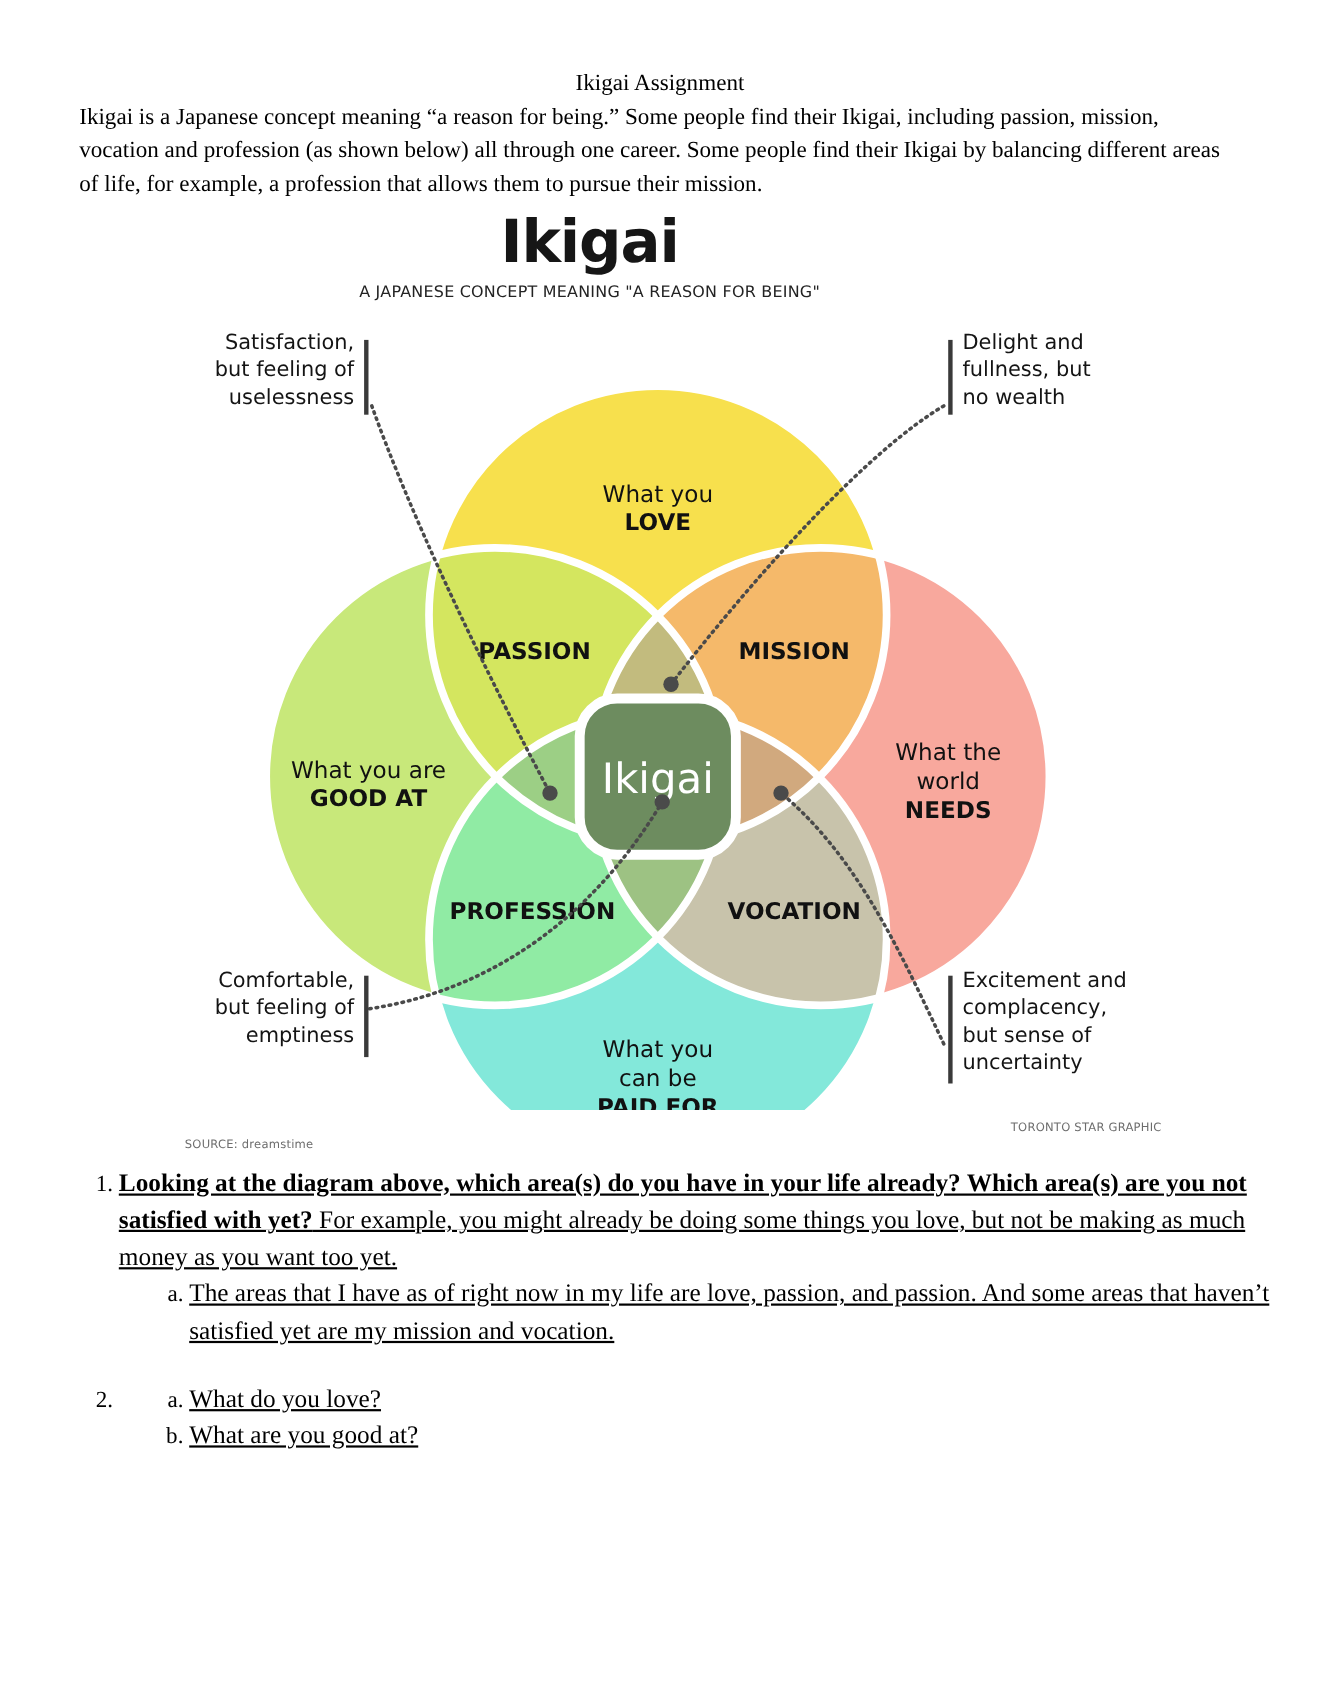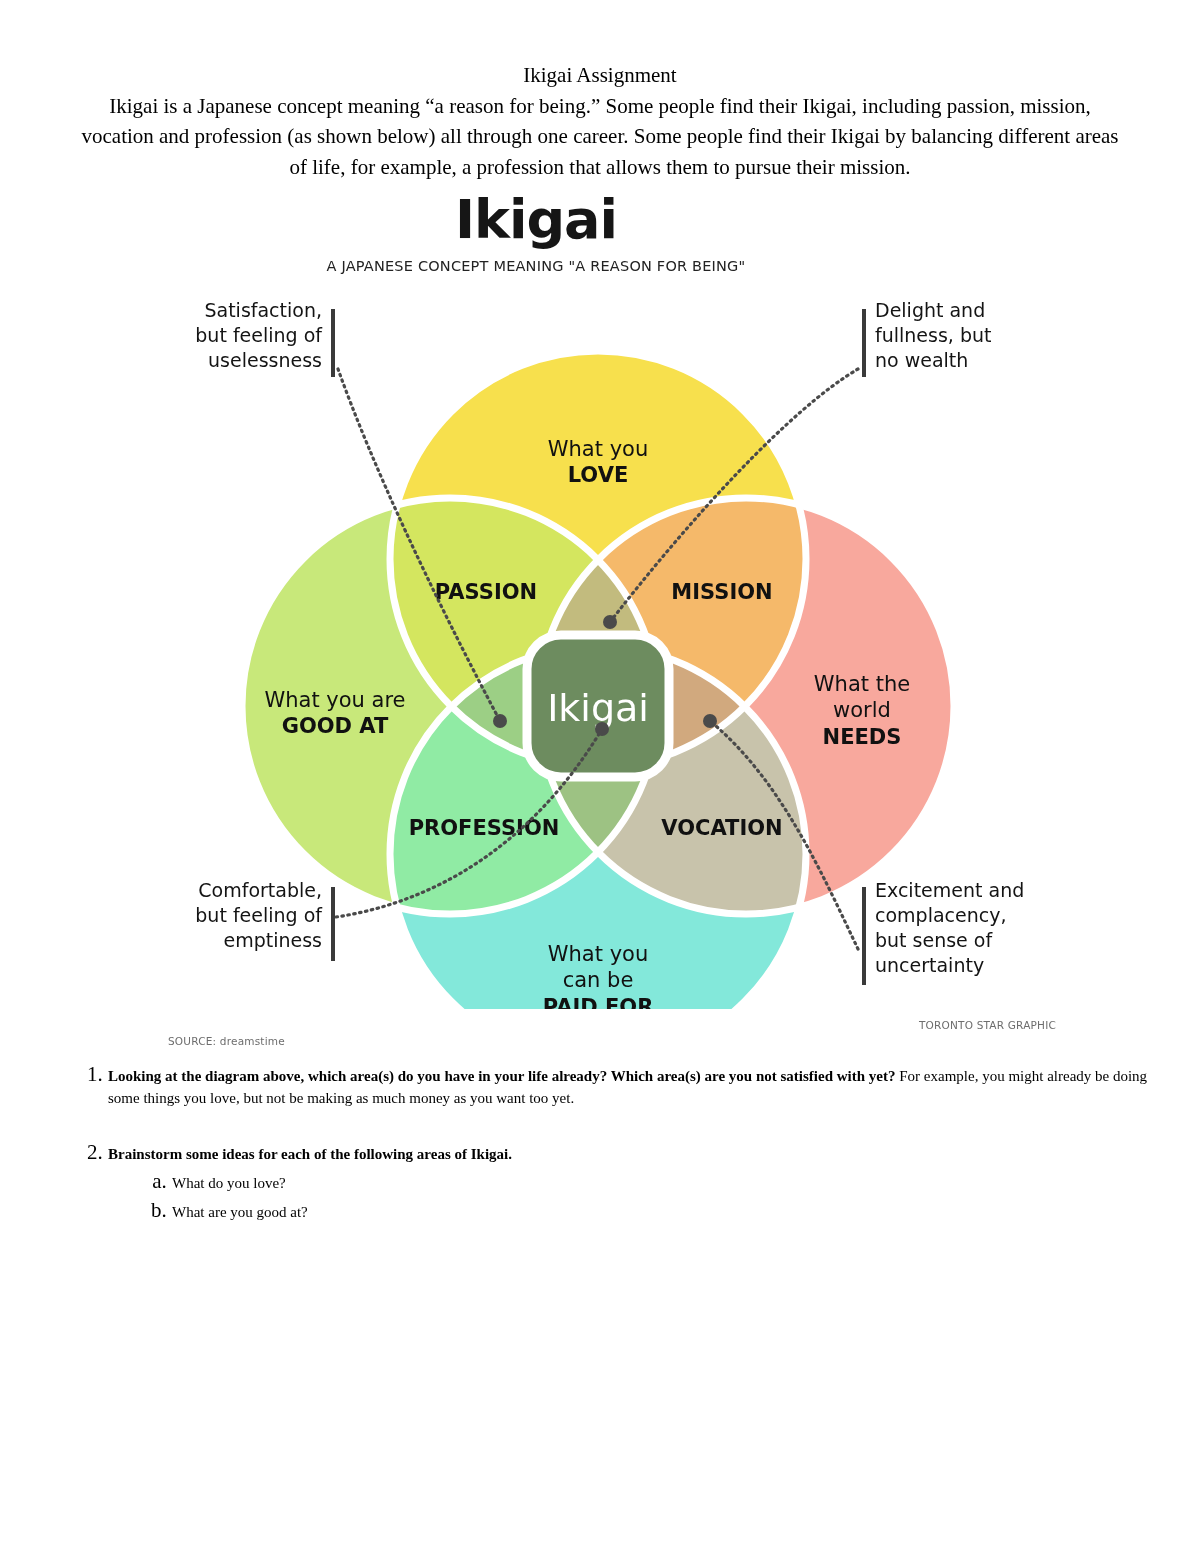--- a/index.html
+++ b/index.html
@@ -9,21 +9,21 @@
     font-family:"Liberation Serif",serif;
     color:#000;
     overflow:hidden;
     position:relative;
   }
   .page{position:relative;width:1200px;height:1553px;border-radius:26px;}
 
   
   .doc-head{padding:62px 72px 0 72px;}
   .doc-title{text-align:center;font-size:21px;line-height:1.32;}
-  .doc-intro{font-size:21px;line-height:1.46;text-align:center;margin-top:1px;}
+  .doc-intro{font-size:21px;line-height:1.46;text-align:left;margin-top:1px;}
 
   
   .figure{position:relative;width:1072px;height:860px;margin-top:10px;}
   .fig-title{
     text-align:center;font-family:"DejaVu Sans",sans-serif;
     font-weight:700;font-size:54px;letter-spacing:-1px;line-height:1;
     margin-top:4px;color:#161616;
   }
   .fig-sub{
     text-align:center;font-family:"DejaVu Sans",sans-serif;
@@ -37,21 +37,21 @@
   .credit-left{
     position:absolute;left:168px;top:16px;
     font-family:"DejaVu Sans",sans-serif;font-size:10.5px;color:#6d6d6d;letter-spacing:.2px;
   }
   .credit-right{
     position:absolute;right:144px;top:0;
     font-family:"DejaVu Sans",sans-serif;font-size:10.5px;color:#6d6d6d;letter-spacing:.2px;
   }
 
   
-  .questions{padding:6px 38px 0 62px;font-size:15px;line-height:1.46;}
+  .questions{padding:6px 38px 0 62px;font-size:23px;line-height:1.46;text-decoration:underline;}
   ol.lvl1{list-style-type:decimal;margin:0;padding-left:46px;}
   ol.lvl1 > li{margin-bottom:2px;}
   ol.lvl2{list-style-type:lower-alpha;margin:0;padding-left:64px;}
   ol.lvl3{list-style-type:lower-roman;margin:0;padding-left:72px;}
   ol.lvl1 > li::marker, ol.lvl2 > li::marker, ol.lvl3 > li::marker{font-size:21px;}
   .b{font-weight:bold;}
   .q-gap{height:26px;}
   .qtext{display:inline;}
 </style>
 </head>
@@ -234,28 +234,30 @@
     </div>
   </div>
 
   <div class="questions">
     <ol class="lvl1">
 
       <li>
         <span class="qtext">
           <span class="b">Looking at the diagram above, which area(s) do you have in your life already? Which area(s) are you not satisfied with yet?</span><span> For example, you might already be doing some things you love, but not be making as much money as you want too yet.</span>
         </span>
+        <ol class="lvl2">
+          <li>
+            <span>The areas that I have as of right now in my life are love, passion, and passion. And some areas that haven’t satisfied yet are my mission and vocation.</span>
+          </li>
+        </ol>
       </li>
 
       <div class="q-gap"></div>
 
       <li>
-        <span class="qtext">
-          <span class="b">Brainstorm some ideas for each of the following areas of Ikigai.</span>
-        </span>
         <ol class="lvl2">
           <li>
             <span>What do you love?</span>
           </li>
           <li>
             <span>What are you good at?</span>
           </li>
         </ol>
       </li>
 

